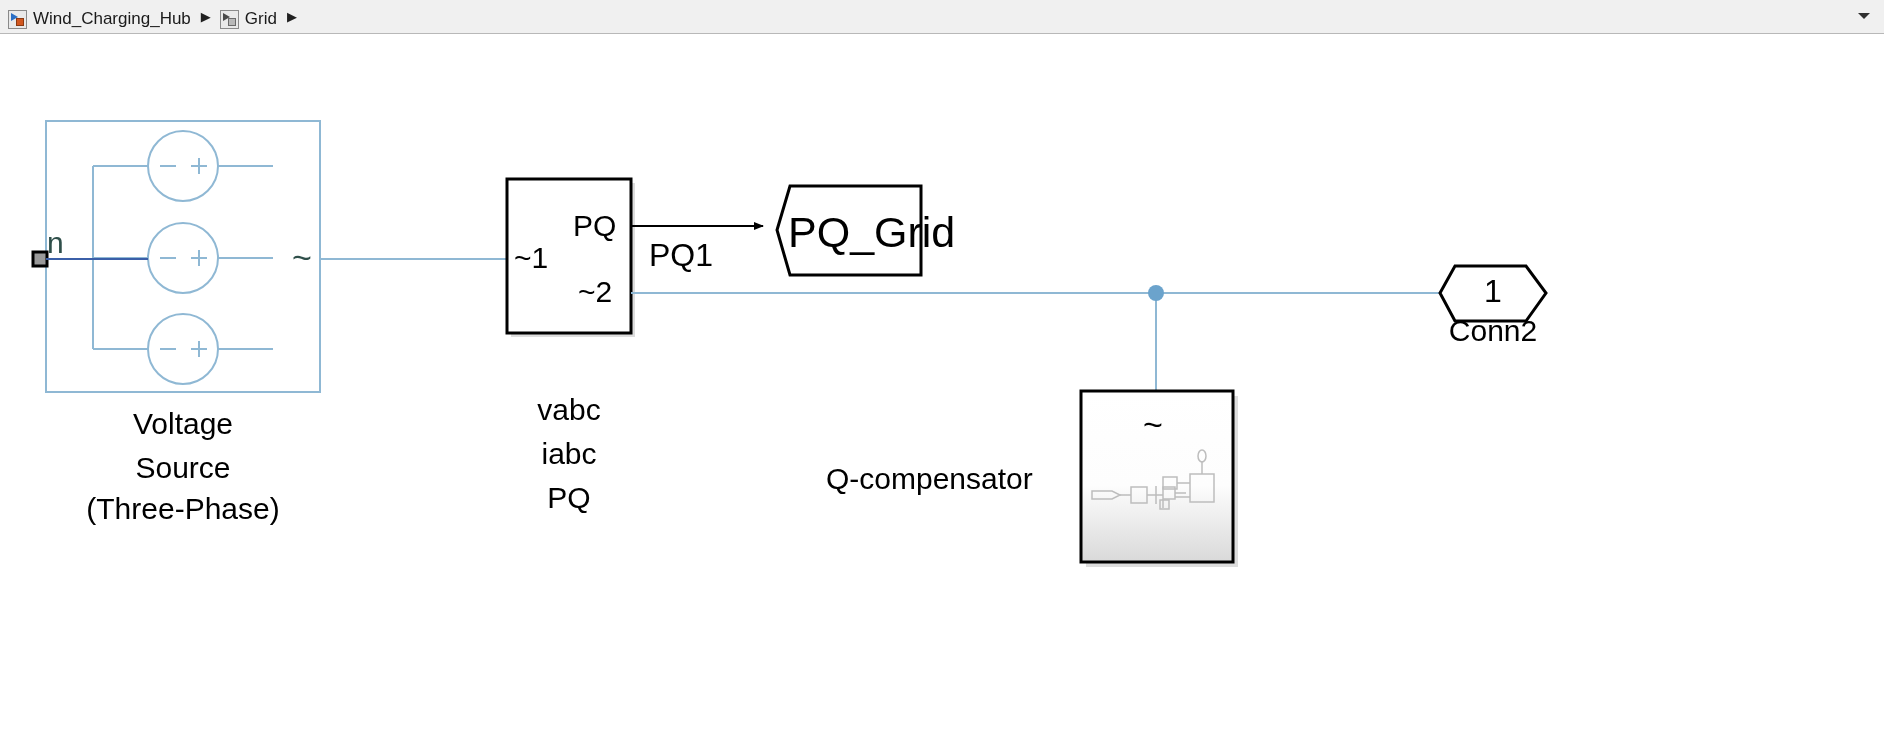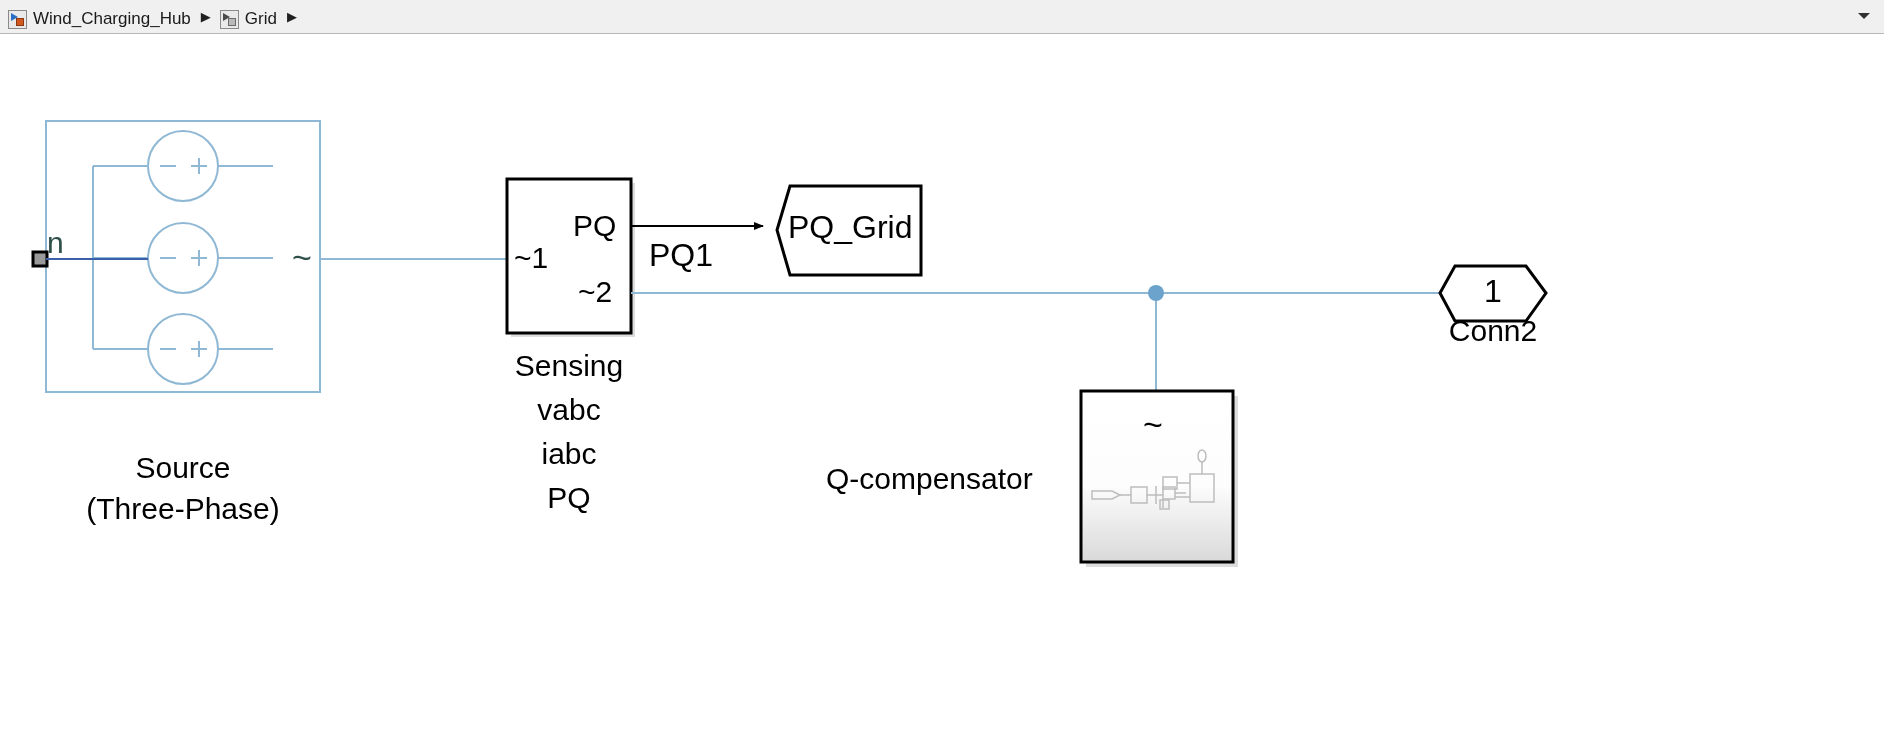--- a/index.html
+++ b/index.html
@@ -224,35 +224,35 @@
     </g>
 
     <g>
       <path d="M 1455 232 L 1526 232 L 1546 259 L 1526 287 L 1455 287 L 1440 259 Z" fill="#ffffff" stroke="#000000" stroke-width="3"></path>
     </g>
   </svg>
 
   <div class="lbl portgreen" style="left:47px; top:194px;">n</div>
   <div class="lbl portgreen" style="left:292px; top:206px; font-size:34px;">~</div>
 
+  <div class="lbl blockname" style="left:46px; top:375px; width:274px;">Voltage</div>
   <div class="lbl blockname" style="left:46px; top:419px; width:274px;">Source</div>
   <div class="lbl blockname" style="left:46px; top:460px; width:274px;">(Three-Phase)</div>
 
   <div class="lbl port" style="left:514px; top:209px;">~1</div>
   <div class="lbl port" style="left:573px; top:177px;">PQ</div>
   <div class="lbl port" style="left:578px; top:243px;">~2</div>
 
-  <div class="lbl blockname" style="left:469px; top:317px; width:200px;">Sensing</div>
   <div class="lbl blockname" style="left:469px; top:405px; width:200px;">iabc</div>
   <div class="lbl blockname" style="left:469px; top:361px; width:200px;">vabc</div>
   <div class="lbl blockname" style="left:469px; top:449px; width:200px;">PQ</div>
 
   <div class="lbl signal" style="left:649px; top:205px;">PQ1</div>
 
-  <div class="lbl" style="left:788px; top:177px; font-size:32px;">PQ_Grid</div>
+  <div class="lbl" style="left:788px; top:177px; font-size:43px;">PQ_Grid</div>
 
   <div class="lbl port" style="left:1143px; top:373px; font-size:34px;">~</div>
 
   <div class="lbl blockname" style="left:826px; top:430px; text-align:right;">Q-compensator</div>
 
   <div class="lbl" style="left:1440px; top:241px; width:106px; text-align:center; font-size:32px;">1</div>
   <div class="lbl blockname" style="left:1410px; top:282px; width:166px;">Conn2</div>
 
 </div>
 

